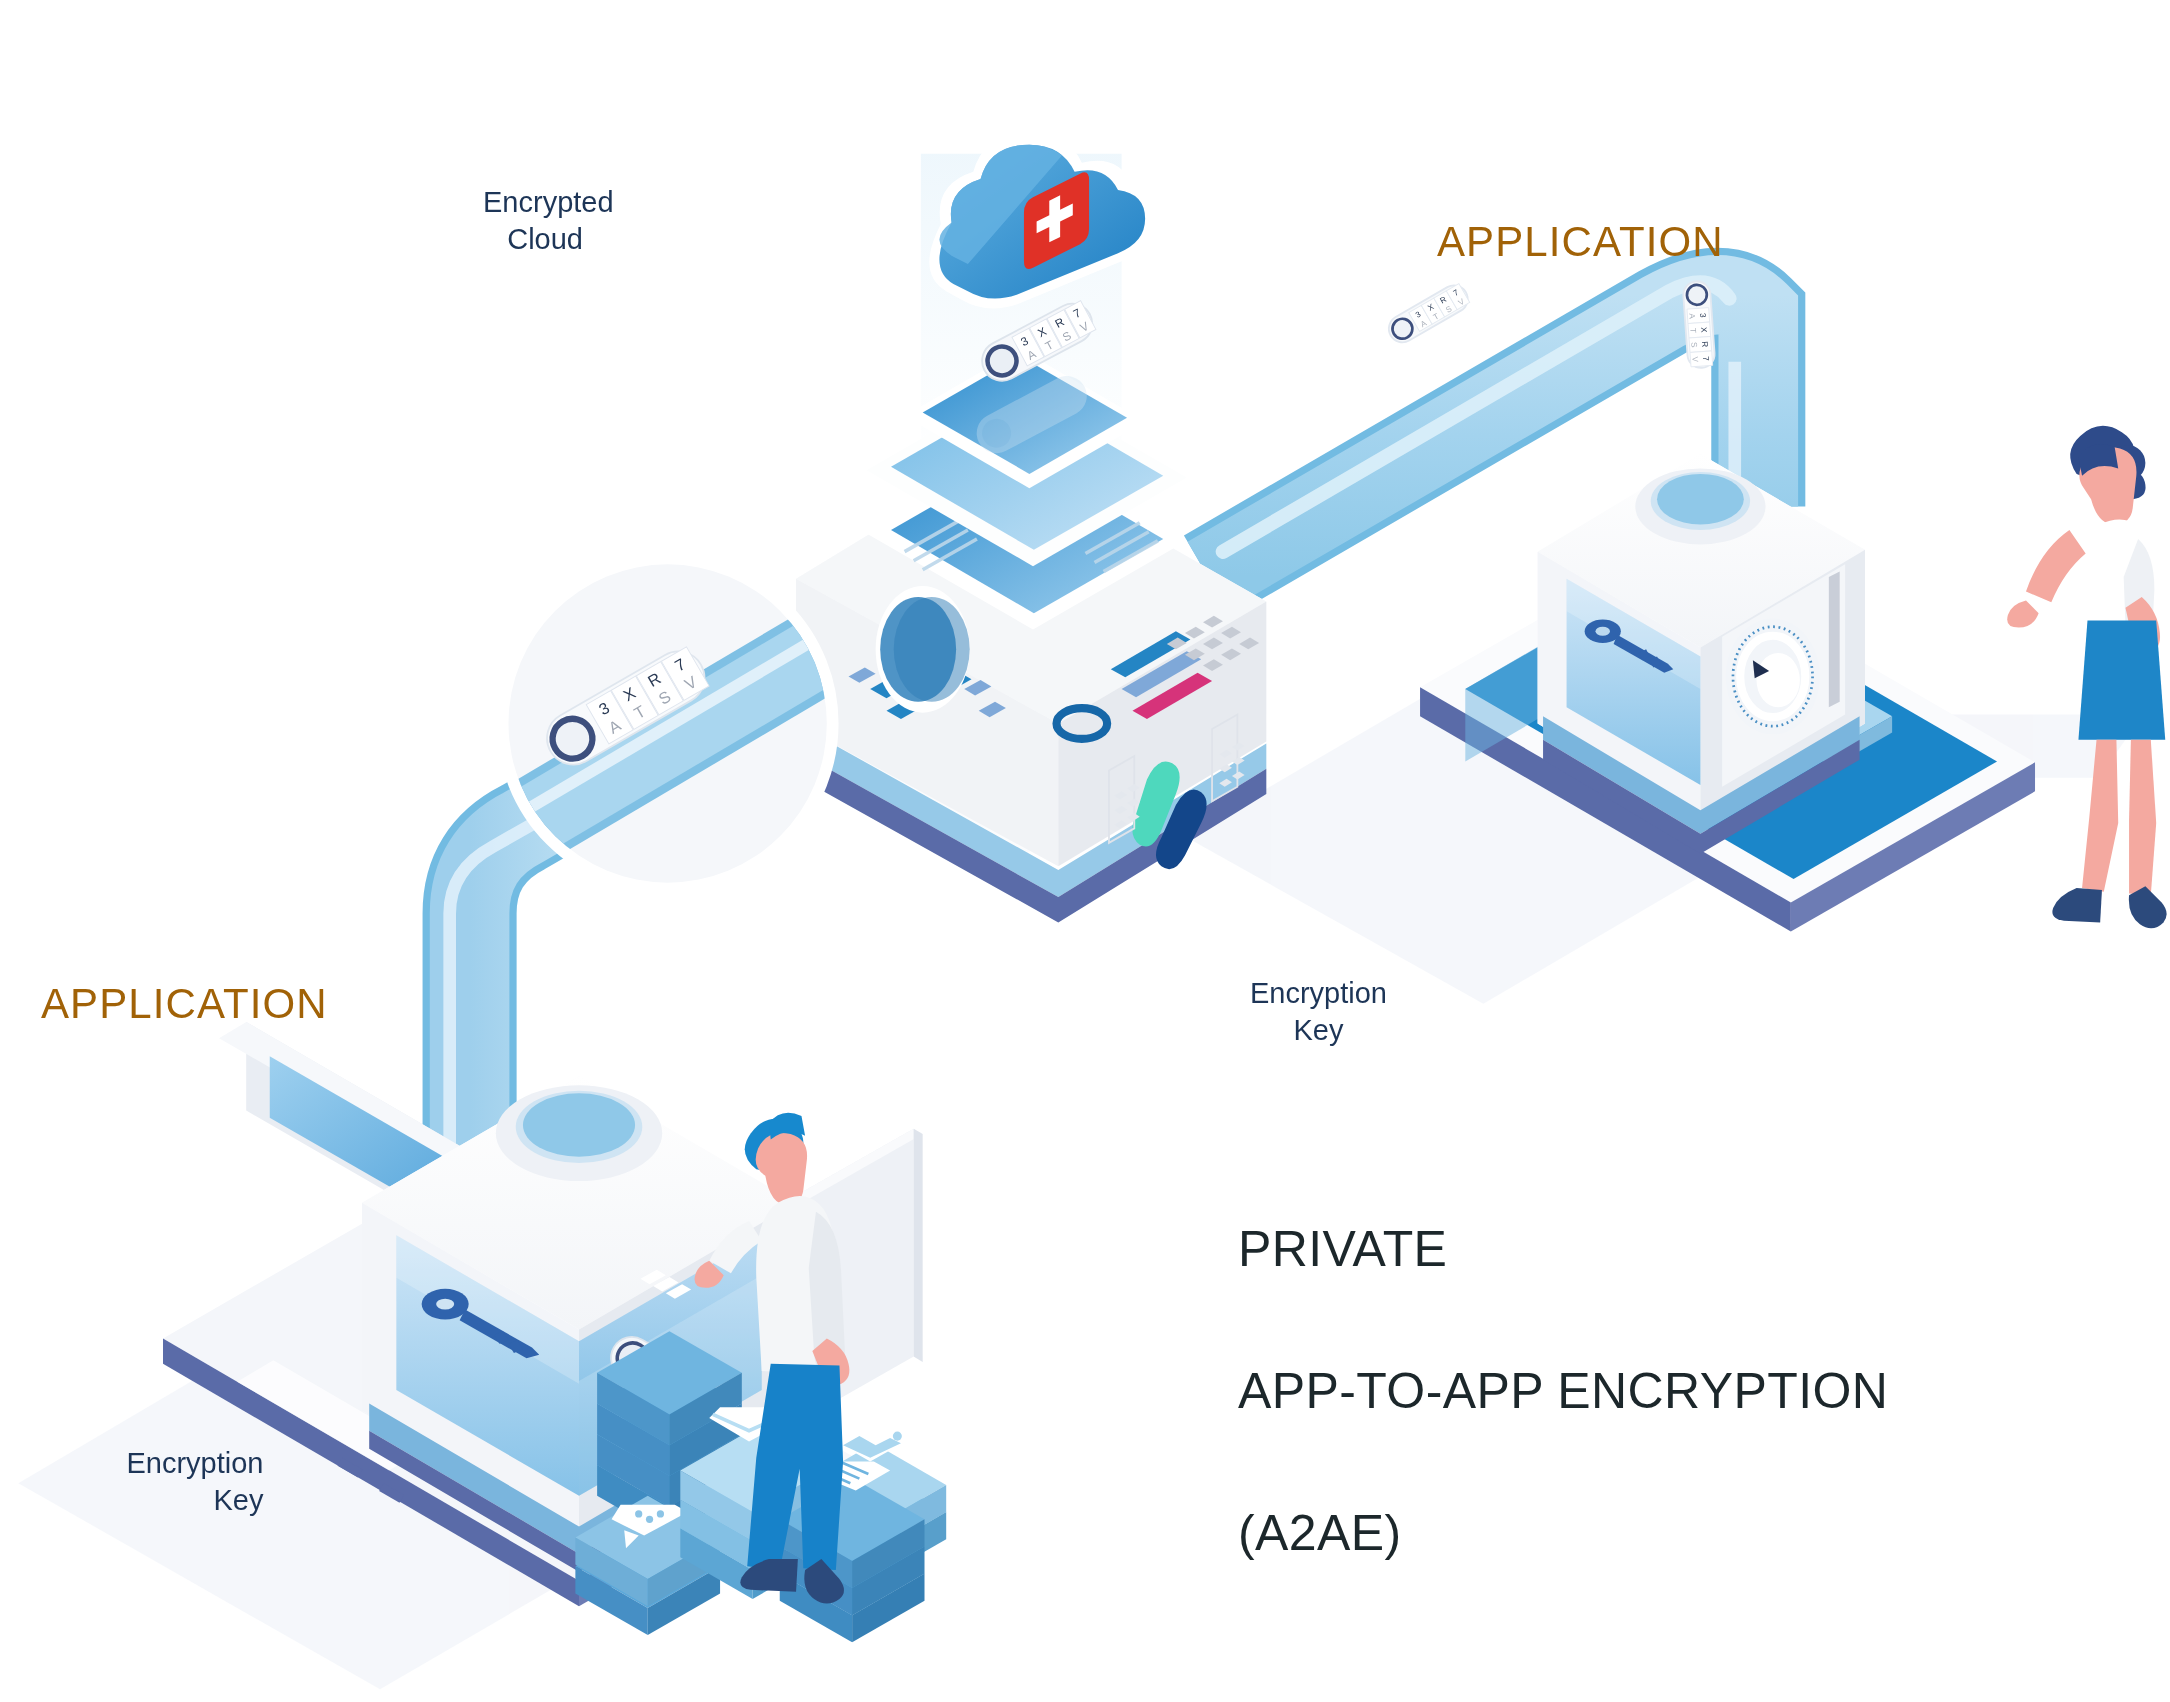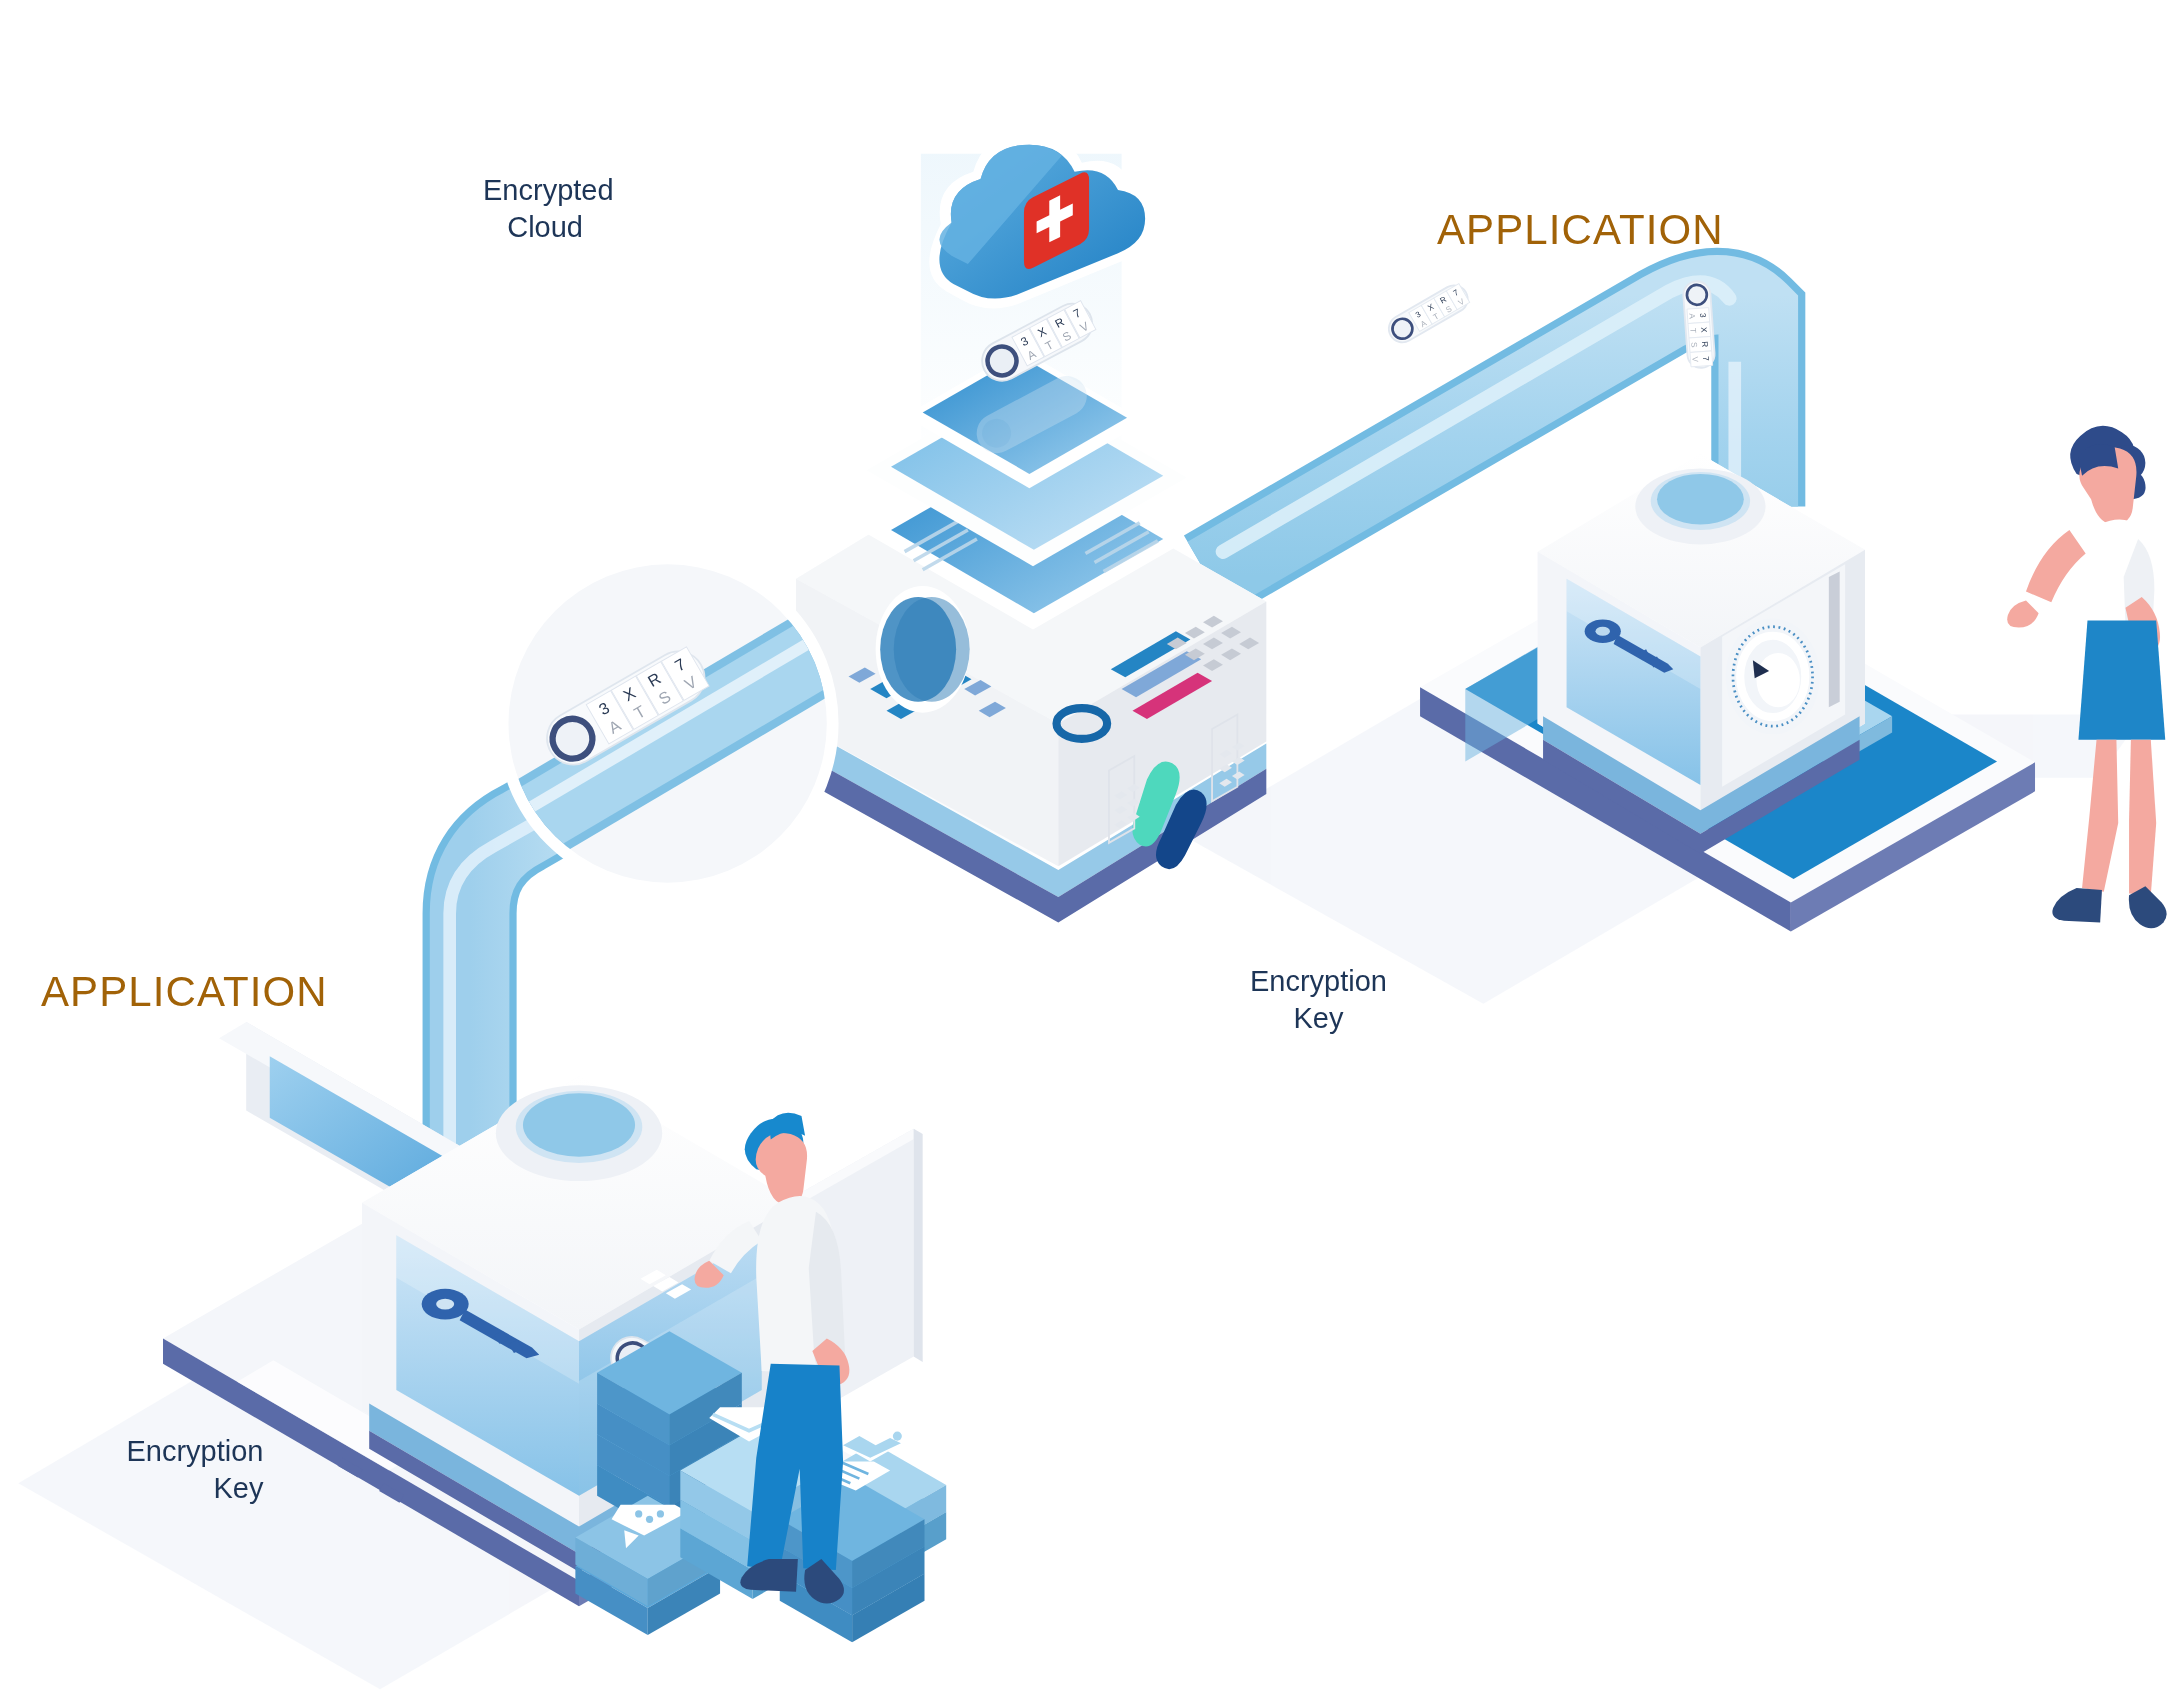--- a/index.html
+++ b/index.html
@@ -1,20 +1,20 @@
 <!DOCTYPE html>
 <html style="font-size:14.5px"><head>
 <meta charset="utf-8">
 <style>
   html,body{margin:0;padding:0;background:#ffffff;}
   body{width:2170px;height:1702px;overflow:hidden;
        font-family:"Liberation Sans", sans-serif;}
   #stage{position:relative;width:2170px;height:1702px;background:#ffffff;}
   #art{position:absolute;left:0;top:0;width:2170px;height:1702px;}
-  .lbl{position:absolute;white-space:pre-line;}
+  .lbl{position:absolute;white-space:pre-line;margin-top:12px;}
   .lbl-app{color:#a16207;font-size:42px;letter-spacing:1.1px;font-weight:400;}
   .lbl-small{color:#1d3557;font-size:29px;line-height:1.28;font-weight:400;}
   .lbl-title{color:#1c272b;font-size:50px;line-height:1.42;font-weight:400;letter-spacing:0.4px;}
   #app-top{left:1437px;top:206px;}
   #app-bottom{left:41px;top:968px;}
   #enc-cloud{left:483px;top:172px;text-align:right;width:100px;}
   #enc-key-r{left:1219px;top:963px;width:199px;text-align:center;}
   #enc-key-l{left:14.5px;top:1433px;width:249px;text-align:right;}
   #main-title{left:1238px;top:1131px;}
 </style>
@@ -580,15 +580,20 @@
 
 <div class="lbl lbl-small" id="enc-cloud">Encrypted
 Cloud</div>
 
 <div class="lbl lbl-small" id="enc-key-r">Encryption
 Key</div>
 
 <div class="lbl lbl-small" id="enc-key-l">Encryption
 Key</div>
 
-
+<div class="lbl lbl-title" id="main-title">
+  <div>PRIVATE</div>
+  <div>APP-TO-APP ENCRYPTION</div>
+  <div>(A2AE)</div>
 </div>
 
+</div>
+
 
 </body></html>

